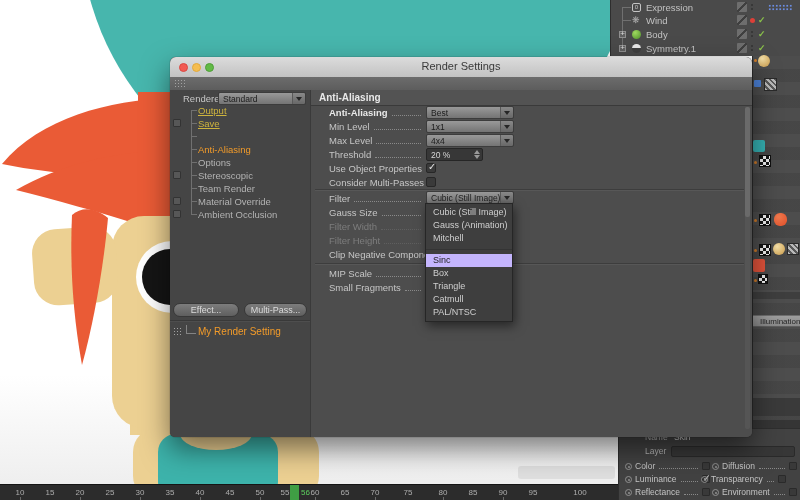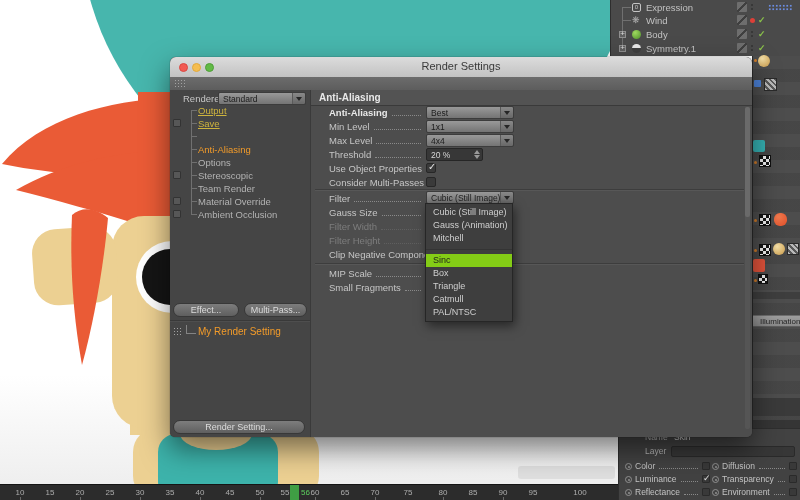--- a/index.html
+++ b/index.html
@@ -50,21 +50,21 @@
   .cb{position:absolute;width:10px;height:10px;background:#3a3a3a;border:1px solid #272727;border-radius:2px;
       box-sizing:border-box;}
   .cb.checked::after{content:"✓";position:absolute;left:1px;top:-3px;font-size:10px;color:#e2e2e2;}
   .leader{flex:1;border-bottom:1px dotted #8a8a8a;height:8px;margin:0 4px 2px 4px;min-width:0;}
   .prow{position:absolute;left:18px;width:96px;display:flex;align-items:flex-end;}
   .sep{position:absolute;left:4px;right:8px;height:1px;background:#3d3d3d;box-shadow:0 1px 0 rgba(255,255,255,.06);}
   
   #filtermenu{position:absolute;left:255px;top:113px;width:88px;background:#3e3e3e;border:1px solid #262626;
       box-shadow:2px 4px 10px rgba(0,0,0,.5);z-index:20;padding:2px 0;box-sizing:border-box;}
   .mi{height:13px;line-height:13px;font-size:9px;color:#cfcfcf;padding-left:7px;white-space:nowrap;overflow:hidden;}
-  .mi.hl{background:#84cc16;color:#1d1d1d;}
+  .mi.hl{background:#c4b5fd;color:#1d1d1d;}
   .msep{height:9px;position:relative;}
   .msep::after{content:"";position:absolute;left:0;right:0;top:4px;height:1px;background:#343434;}
   
   #om{position:absolute;left:610px;top:0;width:190px;height:56px;background:#4a4a4a;border-left:1px solid #2e2e2e;box-sizing:border-box;}
   .omrow{position:absolute;left:0;right:0;height:13px;font-size:9.5px;line-height:13px;color:#c2c2c2;}
   .omrow .nm{position:absolute;left:35px;white-space:nowrap;}
   .exp{position:absolute;left:8px;top:3px;width:7px;height:7px;background:#606060;border:1px solid #8f8f8f;
        box-sizing:border-box;color:#ddd;font-size:8px;line-height:4px;text-align:center;}
   .slashed{position:absolute;width:10px;height:10px;top:1px;background:#6e6e6e;border-radius:1px;
      background-image:linear-gradient(135deg,transparent 42%,#3f3f3f 42%,#3f3f3f 58%,transparent 58%);}
@@ -221,21 +221,21 @@
       <span>Diffusion</span>
       <div class="leader"></div>
       <div class="chbox"></div>
     </div>
     <div class="chcell" style="left:6px;top:44px;">
       <div class="radio"></div>
       <span>Luminance</span>
       <div class="leader"></div>
       <div class="chbox checked"></div>
     </div>
-    <div class="chcell" style="left:93px;top:44px;">
+    <div class="chcell" style="left:82px;top:44px;">
       <div class="radio"></div>
       <span>Transparency</span>
       <div class="leader"></div>
       <div class="chbox"></div>
     </div>
     <div class="chcell" style="left:6px;top:57px;">
       <div class="radio"></div>
       <span>Reflectance</span>
       <div class="leader"></div>
       <div class="chbox"></div>
@@ -354,21 +354,20 @@
 
         <div class="pill" style="left:3px;top:213px;width:66px;">Effect...</div>
         <div class="pill" style="left:74px;top:213px;width:63px;">Multi-Pass...</div>
 
         <div class="abs" style="left:0;right:0;top:230px;height:1px;background:#393939;box-shadow:0 1px 0 rgba(255,255,255,.05);"></div>
 
         <div class="grip abs" style="left:3px;top:237px;width:9px;height:8px;"></div>
         <div class="abs" style="left:16px;top:235px;width:9px;height:8px;border-left:1px solid #848484;border-bottom:1px solid #848484;"></div>
         <span class="abs c-orange" style="left:28px;top:236px;font-size:10px;">My Render Setting</span>
 
-        <div class="pill" style="left:3px;top:330px;width:132px;">Render Setting...</div>
       </div>
 
       <div id="rightpanel">
         <div class="abs" style="left:0;right:0;top:0;height:15px;background:#535353;border-bottom:1px solid #3a3a3a;">
           <span class="lbl bold abs" style="left:8px;top:2px;font-size:10px;">Anti-Aliasing</span>
         </div>
 
         <div class="prow" style="top:17px;">
           <span class="lbl bold">Anti-Aliasing</span>
             <div class="leader"></div>

